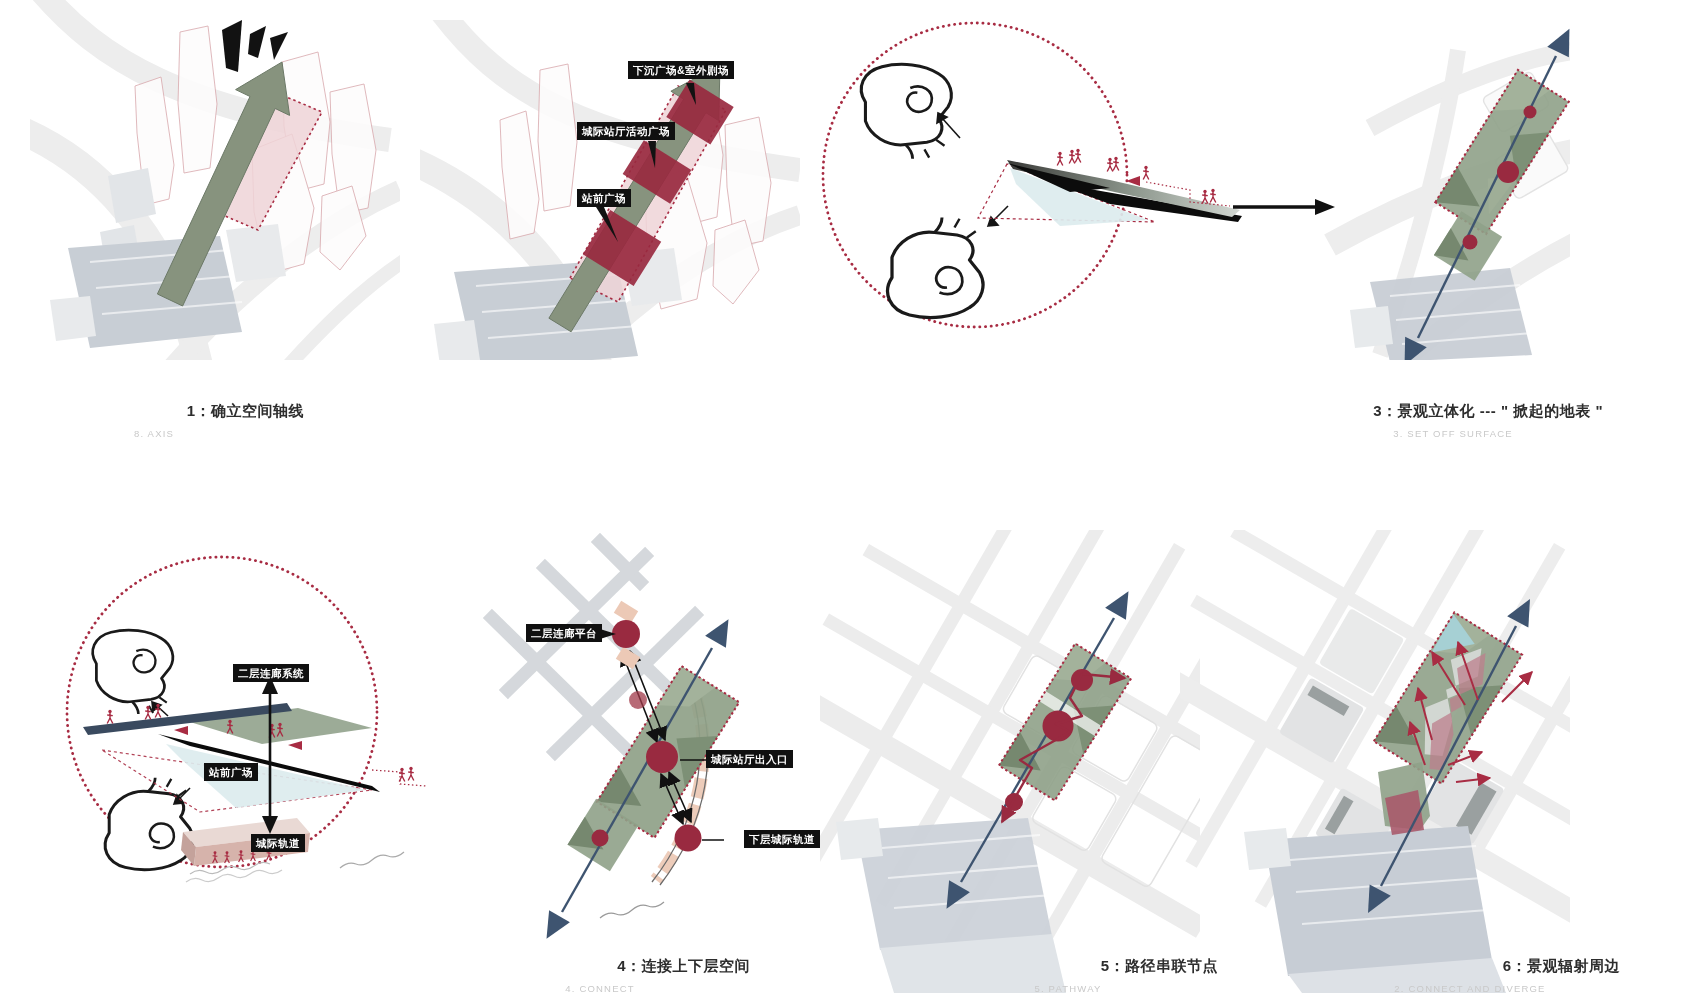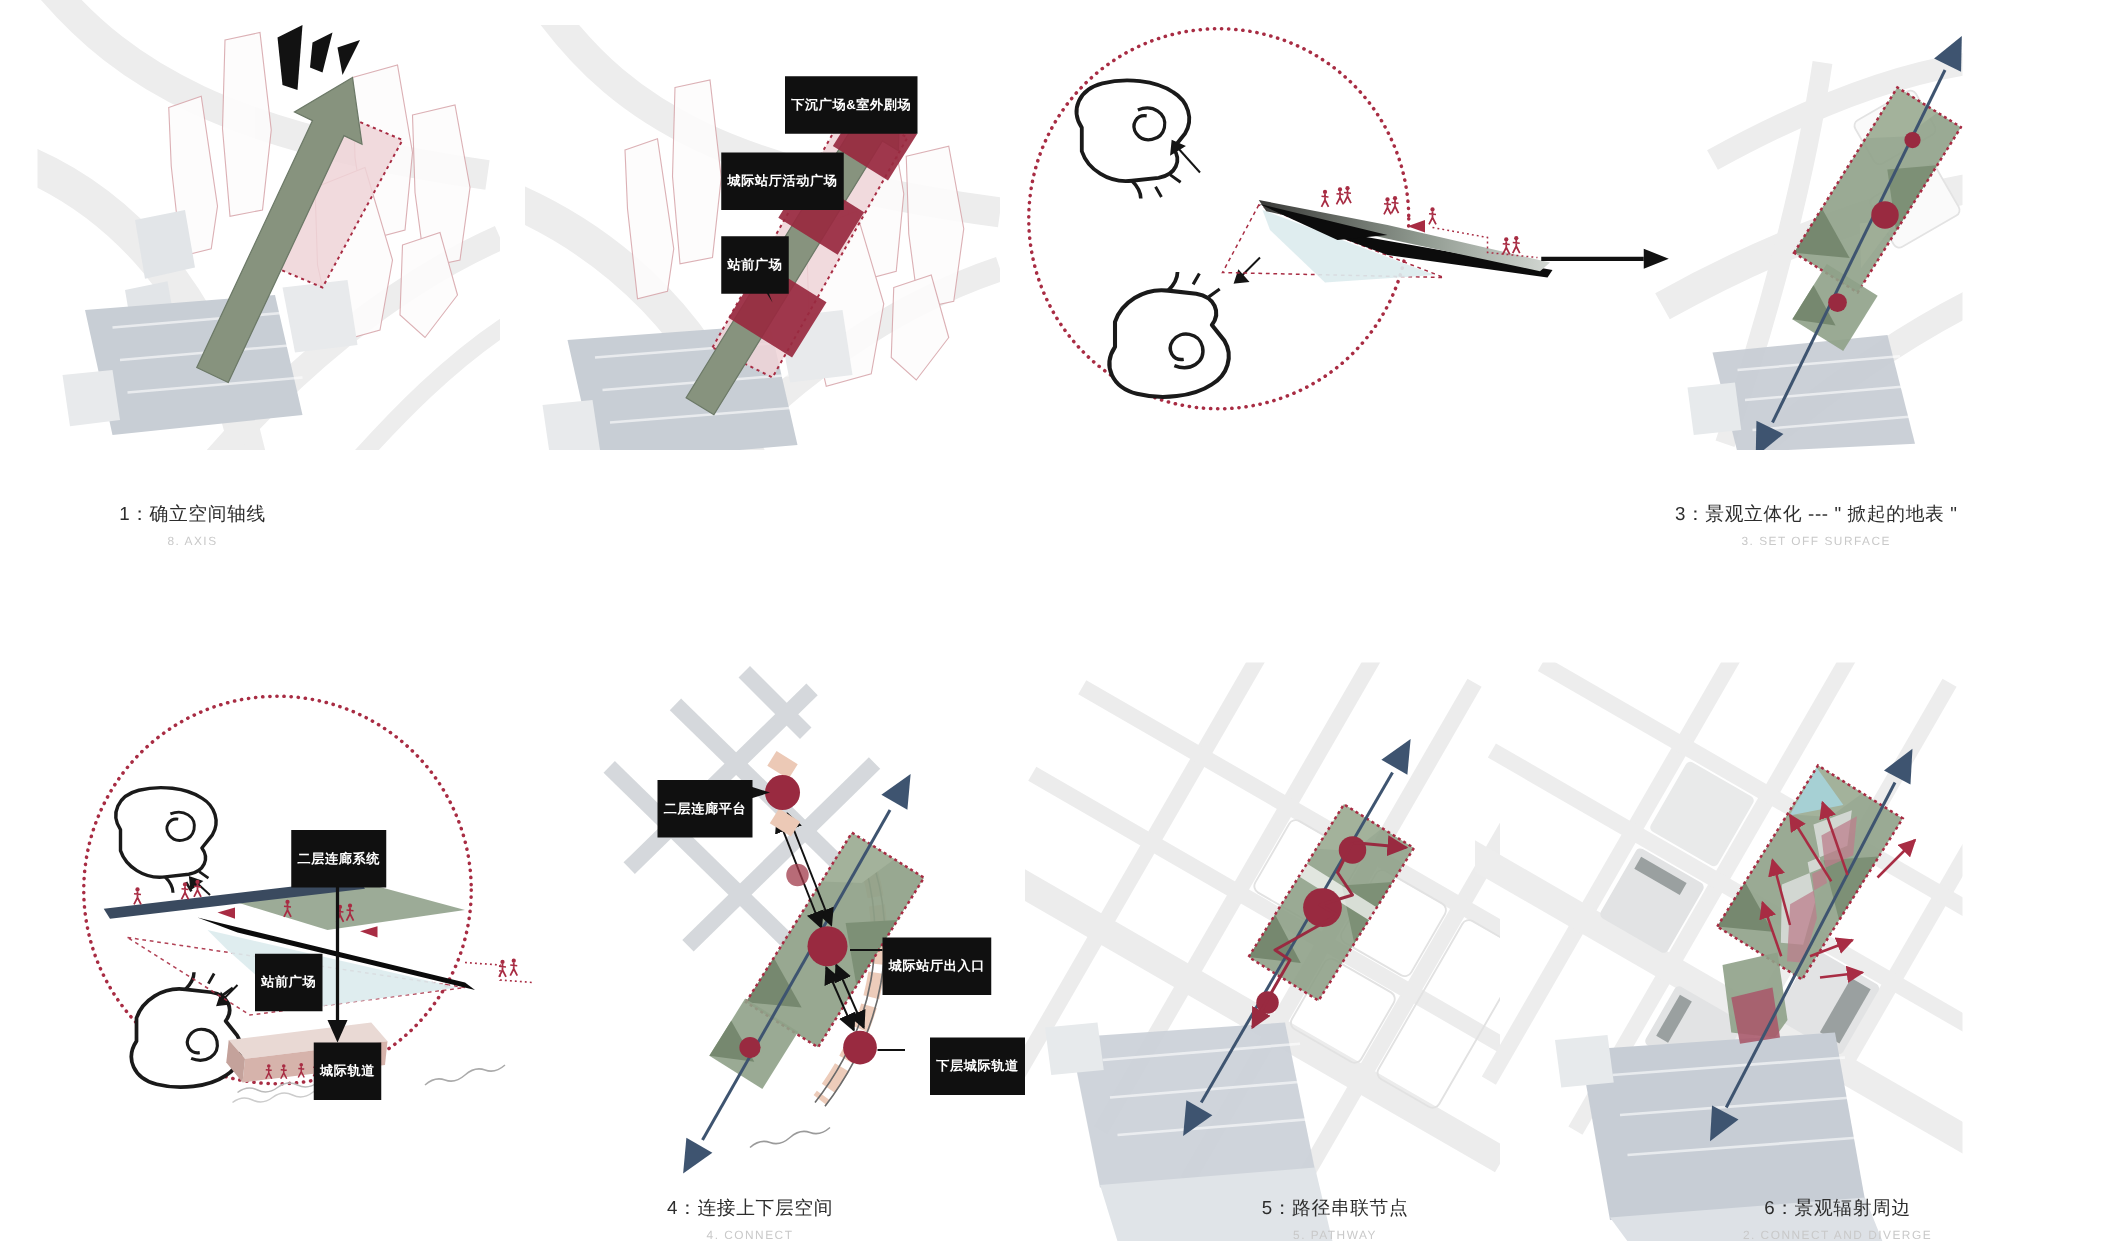--- a/index.html
+++ b/index.html
@@ -1,24 +1,24 @@
 <!DOCTYPE html>
 <html style="--axis-green: #87937e; --band-pink: #eed4d7; --accent-red: #a82c43; --node-maroon: #992a40; --navy: #3e5470; --road-gray: #ededed; --station-gray: #c8ced5; --patch-green: #8fa188; --patch-green-dark: #76886f; --rail-salmon: #ecc9b6; --water-blue: #a6d3da; --ink: #121212; --label-bg: #101010; --label-text: #ffffff; --caption-color: #2d2d2d; --subtitle-color: #c9c9c9; --tower-outline: #d8a8ad;"><head>
 <meta charset="utf-8">
 <style>
   html,body{margin:0;padding:0;background:#fff;}
   .canvas{position:relative;width:1700px;height:993px;background:#fff;overflow:hidden;
           font-family:"Liberation Sans","DejaVu Sans",sans-serif;}
   .panel{position:absolute;}
   svg{display:block;}
   .caption{position:absolute;width:300px;text-align:center;}
-  .caption .cn{font-size:15px;font-weight:normal;color:var(--caption-color);letter-spacing:.5px;}
+  .caption .cn{font-size:15px;font-weight:bold;color:var(--caption-color);letter-spacing:.5px;text-align:right;}
   .caption .en{font-size:9.5px;color:var(--subtitle-color);margin-top:7px;letter-spacing:1.2px;}
   .tag{position:absolute;background:var(--label-bg);color:var(--label-text);
-       font-size:10.5px;font-weight:bold;letter-spacing:.5px;padding:16px 5px;
+       font-size:10.5px;font-weight:bold;letter-spacing:.5px;padding:2px 5px;
        white-space:nowrap;line-height:1.35;}
 </style>
 </head>
 <body>
 
 <div class="canvas">
 
   <div class="panel" style="left:30px;top:0;width:370px;height:360px">
     <svg width="370" height="360" viewBox="0 0 370 360">
       <g fill="none" stroke="var(--road-gray)">

